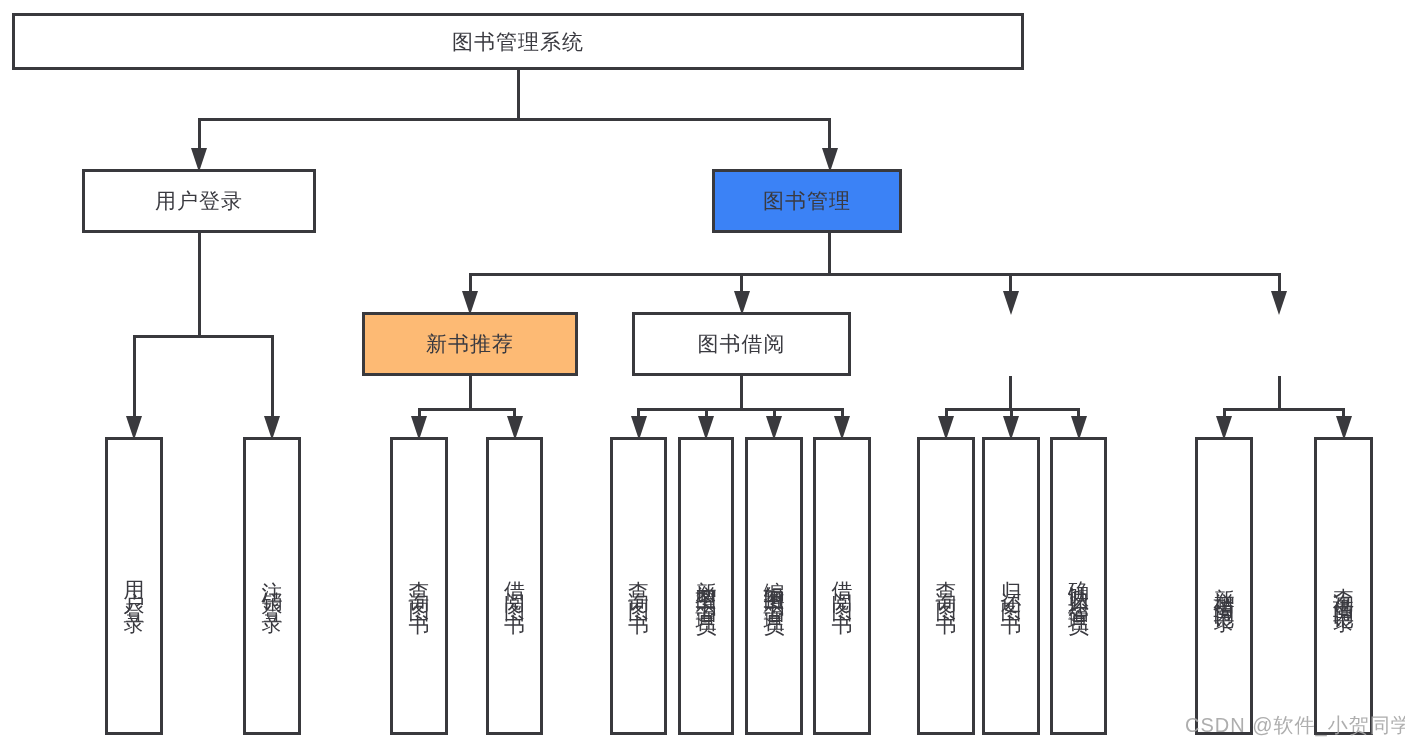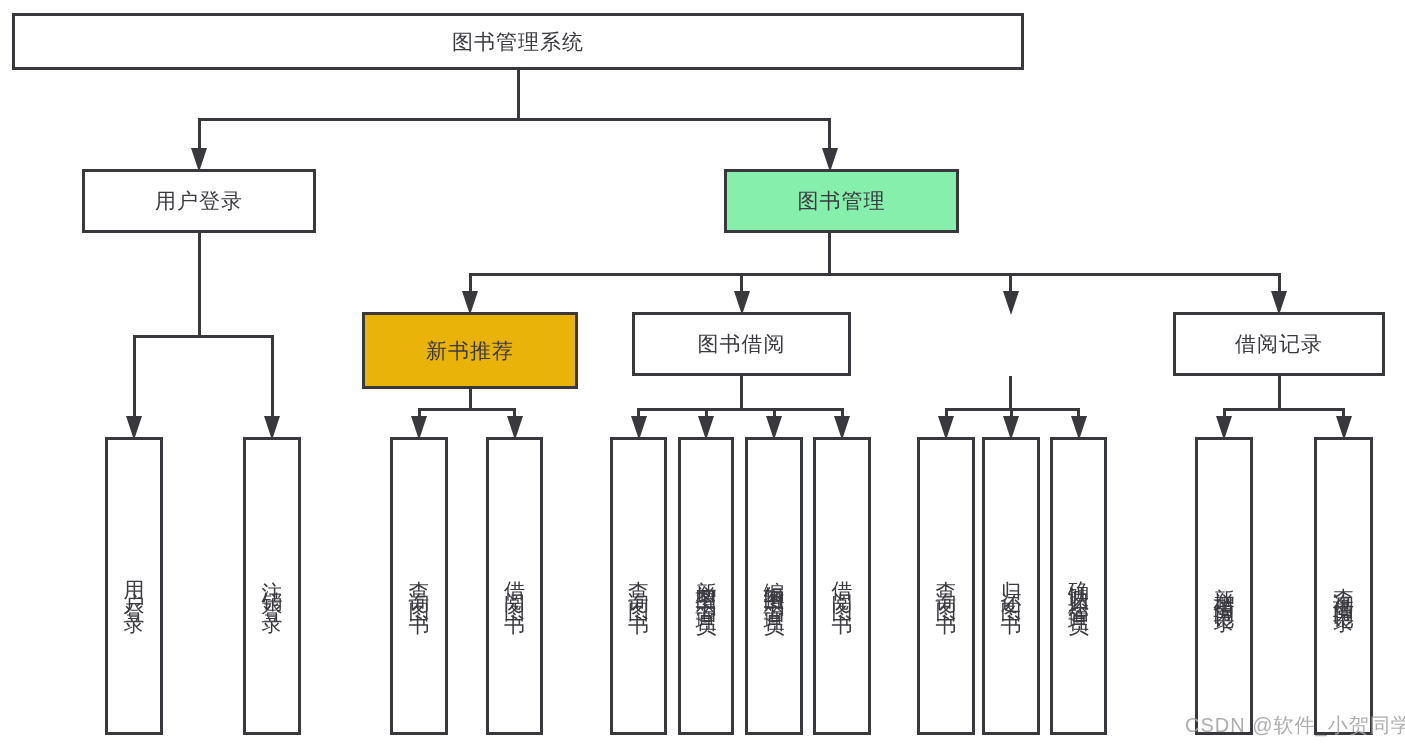--- a/index.html
+++ b/index.html
@@ -56,31 +56,28 @@
 <body>
 
 <div id="stage" style="background: rgb(255, 255, 255);">
   <div class="watermark">CSDN @软件_小贺同学</div>
 <div class="node" style="left: 12px; top: 13px; width: 1012px; height: 57px; border-color: rgb(57, 57, 61); background: rgb(255, 255, 255); color: rgb(58, 58, 64);">
       <span class="lbl">图书管理系统</span>
     </div>
     <div class="node" style="left: 82px; top: 169px; width: 234px; height: 64px; border-color: rgb(57, 57, 61); background: rgb(255, 255, 255); color: rgb(58, 58, 64);">
       <span class="lbl">用户登录</span>
     </div>
-    <div class="node" style="left: 712px; top: 169px; width: 235px; height: 64px; border-color: rgb(57, 57, 61); background: #86efac; color: rgb(58, 58, 64); margin-left: 12px;">
+    <div class="node" style="left: 712px; top: 169px; width: 190px; height: 64px; border-color: rgb(57, 57, 61); background: #3b82f6; color: rgb(58, 58, 64);">
       <span class="lbl">图书管理</span>
     </div>
-    <div class="node" style="left: 362px; top: 312px; width: 216px; height: 77px; border-color: rgb(57, 57, 61); background: #eab308; color: rgb(58, 58, 64);">
+    <div class="node" style="left: 362px; top: 312px; width: 216px; height: 64px; border-color: rgb(57, 57, 61); background: #fdba74; color: rgb(58, 58, 64);">
       <span class="lbl">新书推荐</span>
     </div>
     <div class="node" style="left: 632px; top: 312px; width: 219px; height: 64px; border-color: rgb(57, 57, 61); background: rgb(255, 255, 255); color: rgb(58, 58, 64); justify-content: center;">
       <span class="lbl">图书借阅</span>
-    </div>
-    <div class="node" style="left: 1173px; top: 312px; width: 212px; height: 64px; border-color: rgb(57, 57, 61); background: rgb(255, 255, 255); color: rgb(58, 58, 64);">
-      <span class="lbl">借阅记录</span>
     </div>
     <div class="node vert" style="left: 105px; top: 437px; width: 58px; height: 298px; border-color: rgb(57, 57, 61); background: rgb(255, 255, 255); color: rgb(58, 58, 64);">
       <span class="lbl" style="letter-spacing: 11px;">用户登录</span>
     </div>
     <div class="node vert" style="left: 243px; top: 437px; width: 58px; height: 298px; border-color: rgb(57, 57, 61); background: rgb(255, 255, 255); color: rgb(58, 58, 64);">
       <span class="lbl" style="letter-spacing: 11px;">注销登录</span>
     </div>
     <div class="node vert" style="left: 390px; top: 437px; width: 58px; height: 298px; border-color: rgb(57, 57, 61); background: rgb(255, 255, 255); color: rgb(58, 58, 64);">
       <span class="lbl" style="letter-spacing: 11px;">查询图书</span>
     </div>

